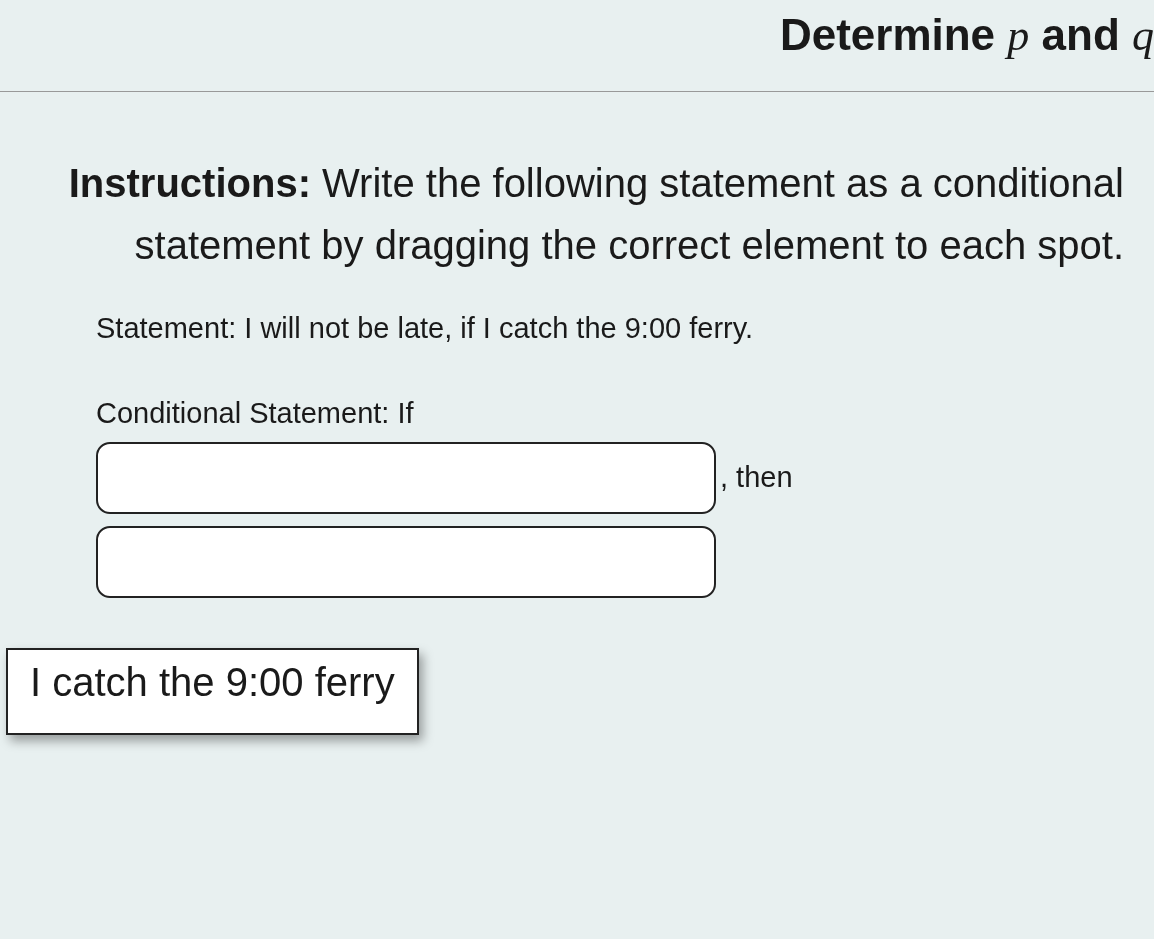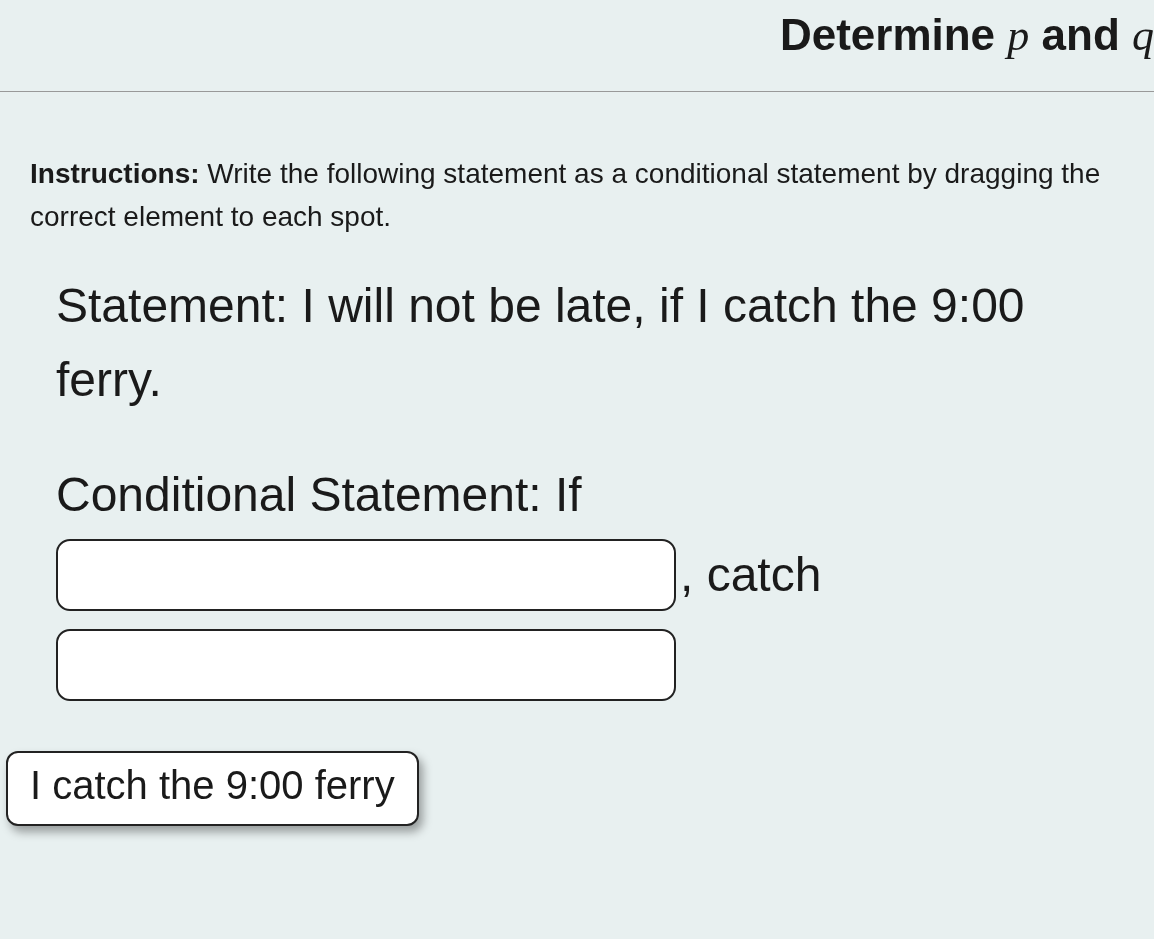--- a/index.html
+++ b/index.html
@@ -26,30 +26,31 @@
     font-family: "Times New Roman", Times, serif;
     font-style: italic;
     font-weight: 400;
   }
   hr.divider {
     border: none;
     border-top: 1.5px solid #999;
     margin: 0 0 60px 0;
   }
   .instructions {
-    font-size: 28px;
+    font-size: 40px;
     line-height: 1.55;
     padding: 0 30px 30px 30px;
+    text-align: right;
   }
   .instructions .label {
     font-weight: 700;
   }
   .body-block {
-    padding: 0 56px;
-    font-size: 48px;
+    padding: 0 96px;
+    font-size: 29px;
     line-height: 1.55;
   }
   .statement {
     margin-bottom: 40px;
   }
   .cond-row {
     display: flex;
     flex-wrap: wrap;
     align-items: center;
     gap: 6px 2px;
@@ -75,22 +76,22 @@
   }
   .drag-tiles {
     display: flex;
     gap: 22px;
     padding: 50px 0 0 6px;
     font-size: 40px;
   }
   .tile {
     background: #ffffff;
     border: 2px solid #222;
-    border-radius: 12px;
-    padding: 10px 22px 16px 22px;
+    border-radius: 0;
+    padding: 10px 22px 28px 22px;
     box-shadow: 4px 6px 10px rgba(0,0,0,0.35);
     cursor: grab;
     user-select: none;
   }
 </style>
 </head>
 <body>
 
 <div class="container">
 
@@ -108,21 +109,21 @@
     <div class="statement">
       <span>Statement: </span><span>I will not be late, if I catch the 9:00 ferry.</span>
     </div>
 
     <div class="cond-row">
       <span class="prefix">
         <span>Conditional Statement: </span><span>If</span>
       </span>
       <span style="display:flex; align-items:center;">
         <span class="drop-slot"></span>
-        <span class="after-slot">, catch</span>
+        <span class="after-slot">, then</span>
       </span>
       <span class="slot-line2">
         <span class="drop-slot"></span>
       </span>
     </div>
   </div>
 
   <div class="drag-tiles">
     <div class="tile">I catch the 9:00 ferry</div>
   </div>

